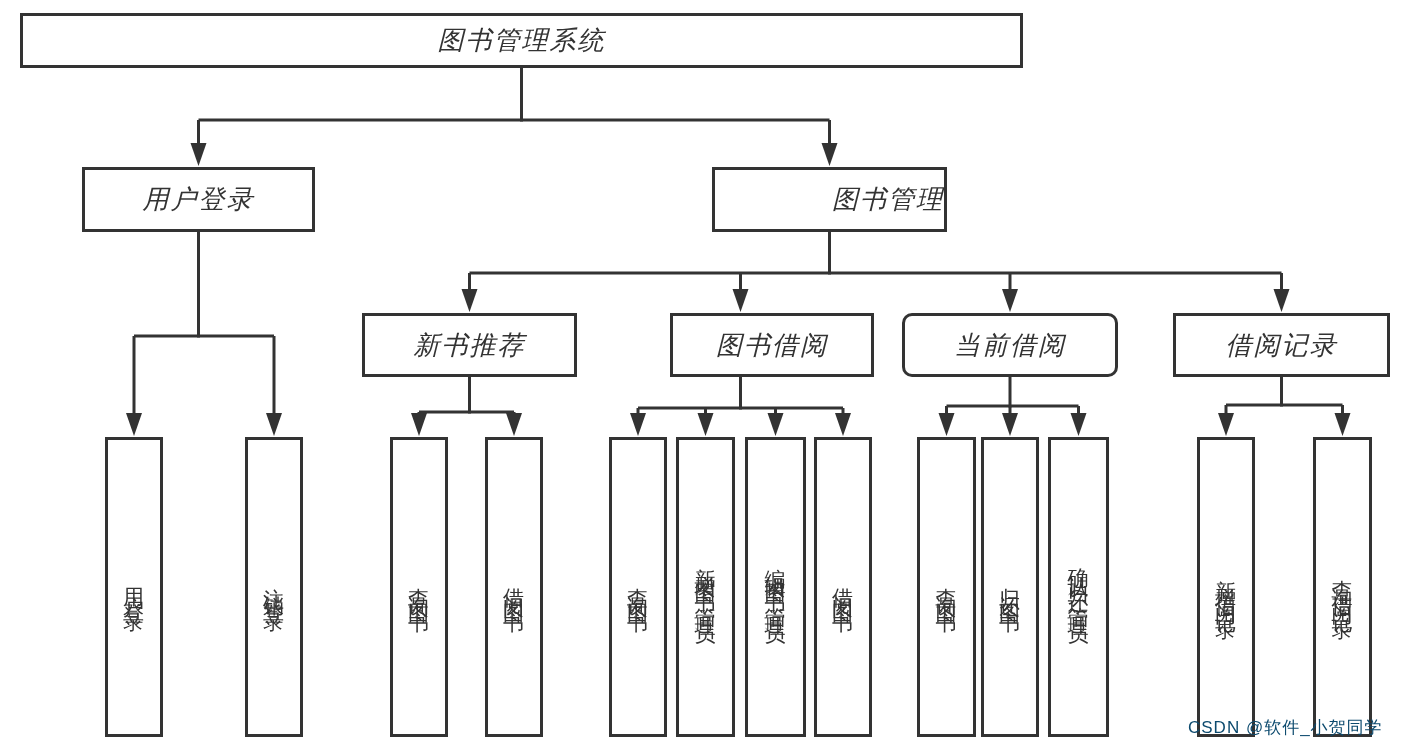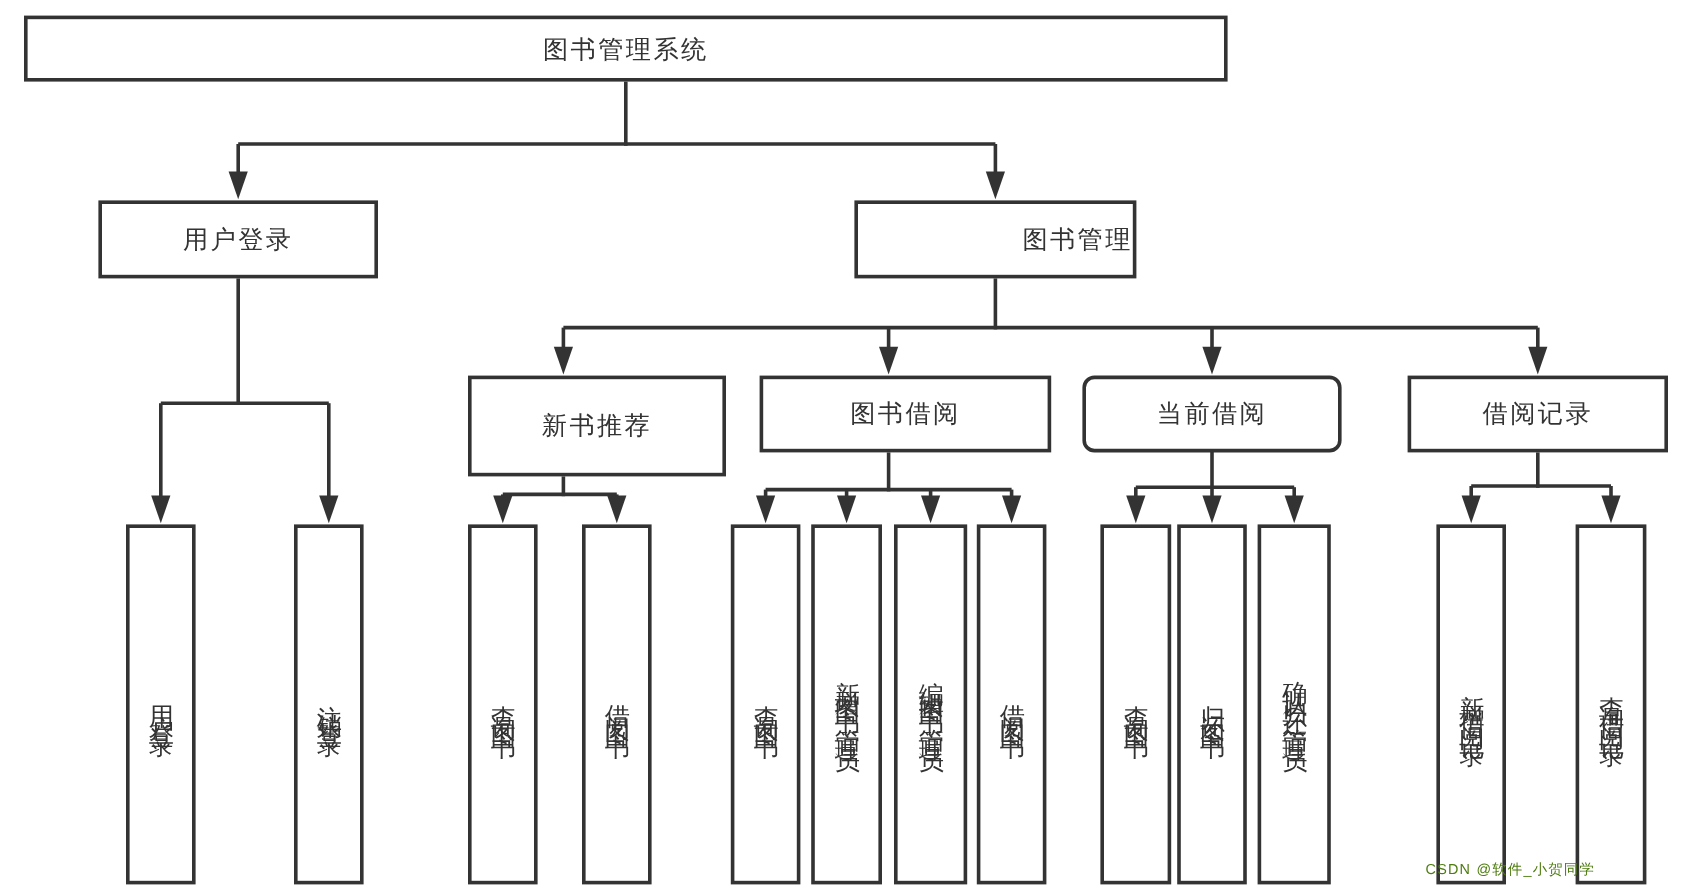--- a/index.html
+++ b/index.html
@@ -25,38 +25,39 @@
     position: absolute;
     box-sizing: border-box;
     background: #ffffff;
     border: 3px solid #333333;
     display: flex;
     align-items: center;
     justify-content: center;
     color: #333333;
   }
   .hnode .lbl {
-    font-size: 21px;
+    font-size: 26px;
     letter-spacing: 2px;
     white-space: nowrap;
+    font-style: italic;
   }
   .leaf .lbl {
     writing-mode: vertical-rl;
     text-orientation: mixed;
     font-size: 21px;
     letter-spacing: 8px;
     line-height: 1.1;
   }
   .watermark {
     position: absolute;
     left: 1188px;
     top: 716px;
-    font-size: 12px;
+    font-size: 17px;
     letter-spacing: 1px;
-    color: #4d7c0f;
+    color: #0c4a6e;
     white-space: nowrap;
   }
 </style>
 </head>
 <body>
 
 <div id="stage">
 
   <svg id="connectors" width="1405" height="747" viewBox="0 0 1405 747" fill="none" xmlns="http://www.w3.org/2000/svg">
     <g stroke="#333333" stroke-width="3">
@@ -135,24 +136,24 @@
     <span class="lbl">图书管理系统</span>
   </div>
 
   <div class="node hnode" style="left:82px; top:167px; width:233px; height:65px;">
     <span class="lbl">用户登录</span>
   </div>
   <div class="node hnode" style="left:712px; top:167px; width:235px; height:65px;justify-content:flex-end;">
     <span class="lbl">图书管理</span>
   </div>
 
-  <div class="node hnode" style="left:362px; top:313px; width:215px; height:84px;margin-left:28px;">
+  <div class="node hnode" style="left:362px; top:313px; width:215px; height:64px;">
     <span class="lbl">新书推荐</span>
   </div>
-  <div class="node hnode" style="left:633px; top:313px; width:243px; height:64px;">
+  <div class="node hnode" style="left:670px; top:313px; width:204px; height:64px;">
     <span class="lbl">图书借阅</span>
   </div>
   <div class="node hnode" style="left:902px; top:313px; width:216px; height:64px;border-radius:10px;">
     <span class="lbl">当前借阅</span>
   </div>
   <div class="node hnode" style="left:1173px; top:313px; width:217px; height:64px;">
     <span class="lbl">借阅记录</span>
   </div>
 
   <div class="node leaf" style="left:105px; top:437px; width:58px; height:300px;">

